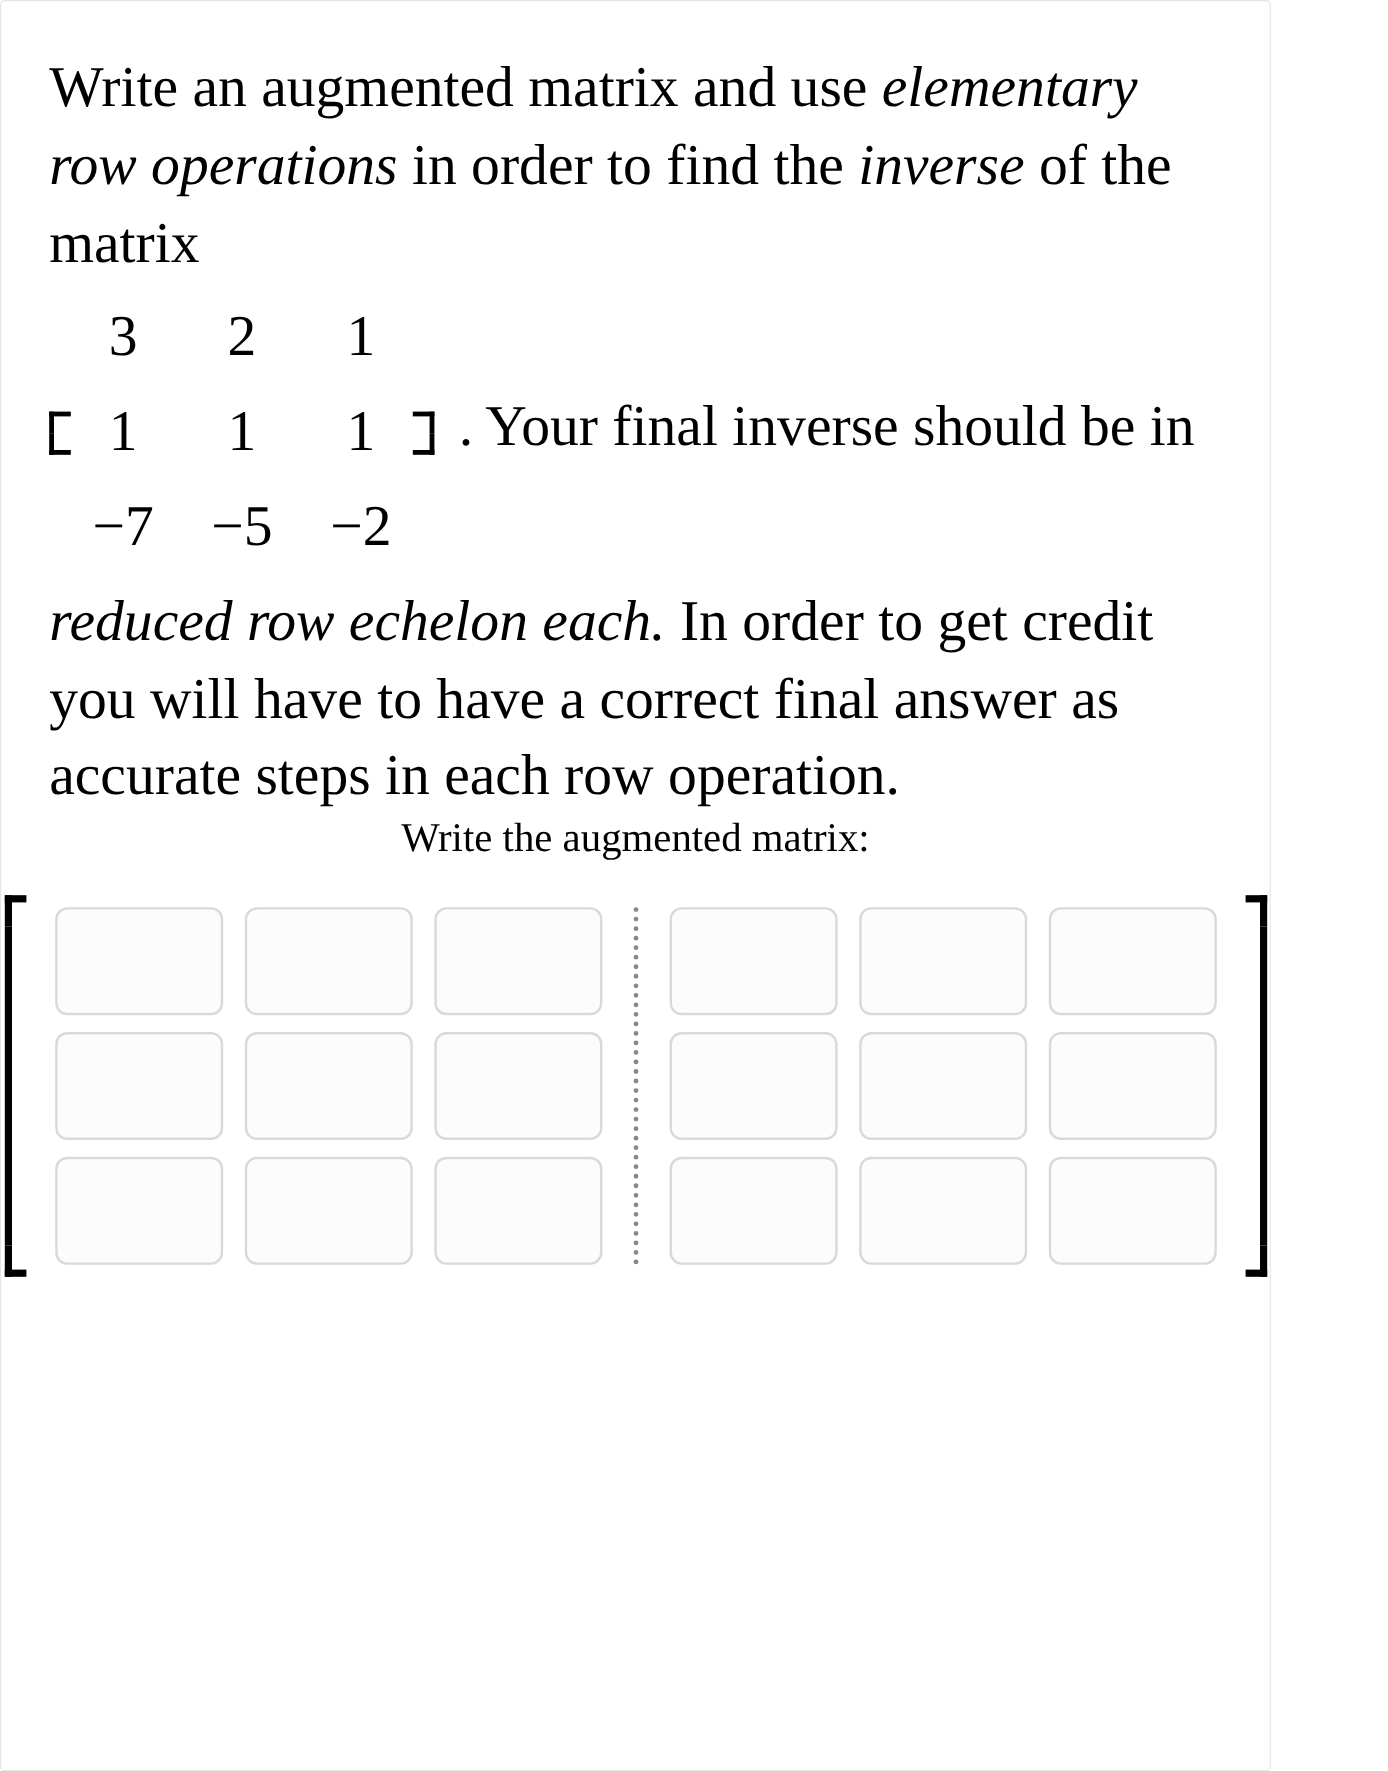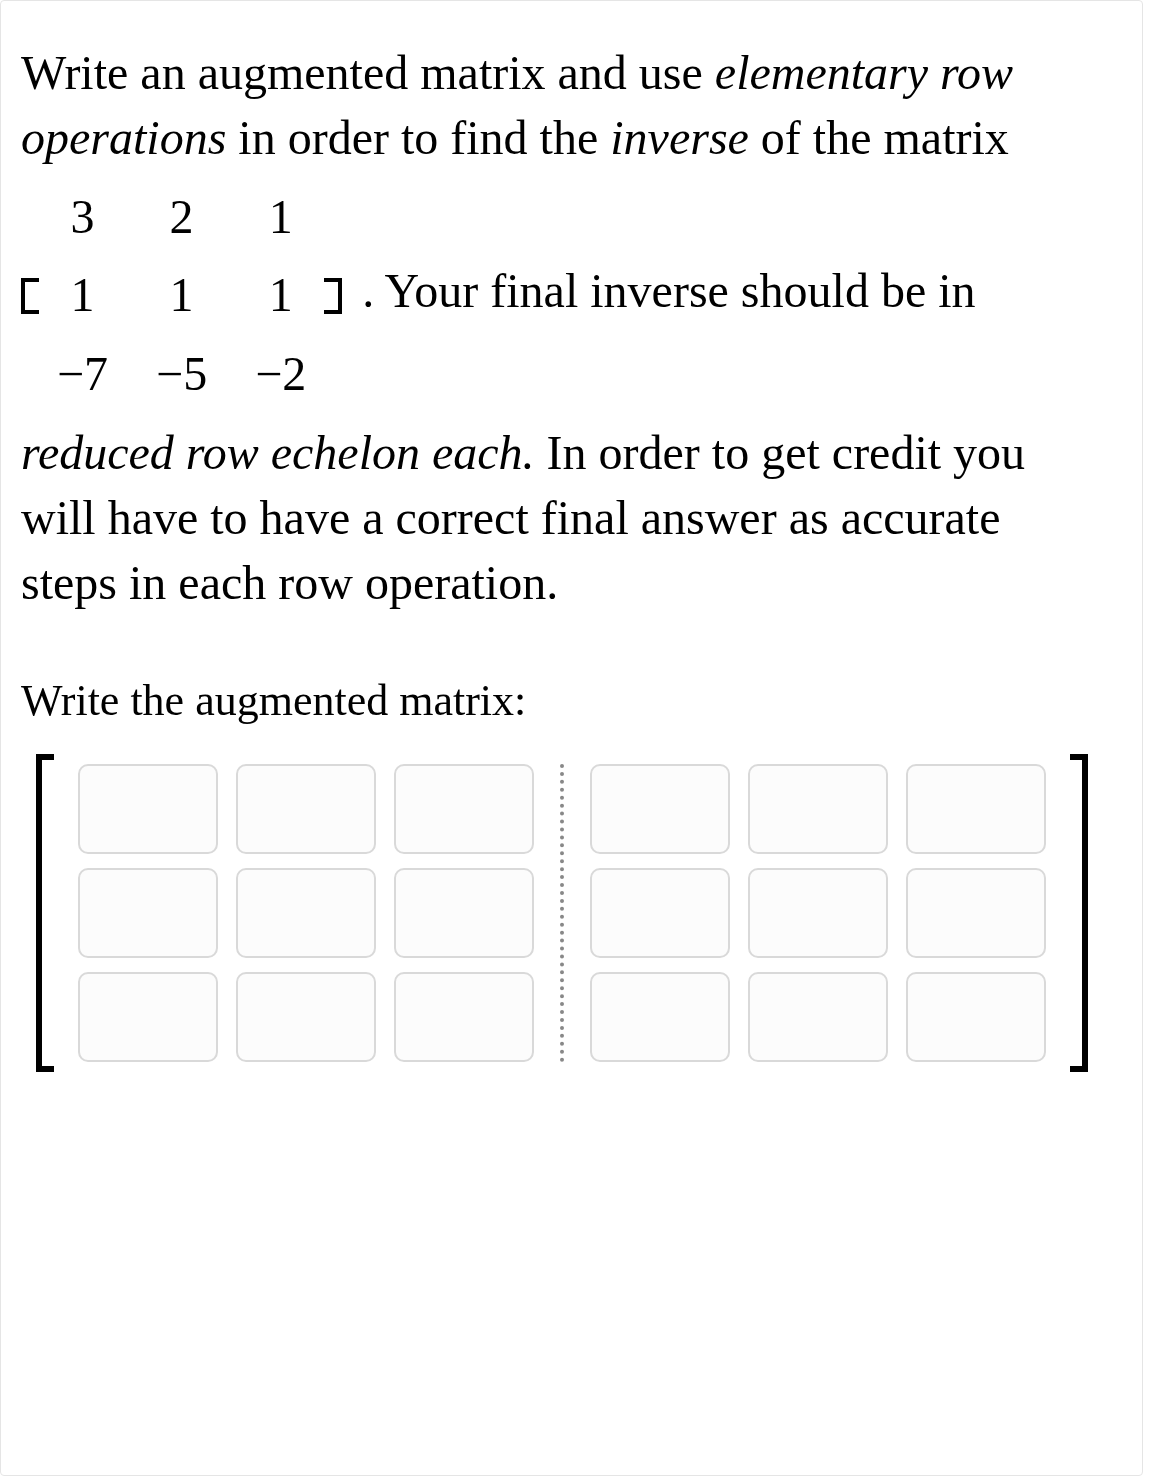--- a/index.html
+++ b/index.html
@@ -3,24 +3,24 @@
 <meta charset="utf-8">
 <style>
   html, body {
     margin: 0;
     padding: 0;
     background: #ffffff;
     font-family: Georgia, 'Times New Roman', serif;
     color: #000;
   }
   .page {
-    width: 1143px;
+    width: 1059px;
     min-height: 1476px;
     box-sizing: border-box;
-    padding: 40px 40px 40px 20px;
+    padding: 40px 40px 40px 40px;
     background: #ffffff;
     border: 1px solid #e5e5e5;
     border-radius: 4px;
   }
   .question {
     font-size: 48px;
     line-height: 1.35;
   }
   .question .ital { font-style: italic; }
   .matrix-inline {
@@ -49,23 +49,22 @@
   .matrix-grid {
     display: grid;
     grid-template-columns: repeat(3, auto);
     column-gap: 48px;
     row-gap: 14px;
     padding: 10px 18px;
     font-size: 48px;
   }
   .matrix-grid span { text-align: center; min-width: 40px; }
   .prompt2 {
-    font-size: 44px;
-    text-align: left;
-    margin-top: 60px;
+    font-size: 34px;
+    text-align: center;
     margin-bottom: 28px;
   }
   .aug-wrapper {
     display: flex;
     justify-content: center;
   }
   .aug-matrix {
     display: inline-flex;
     align-items: stretch;
   }

